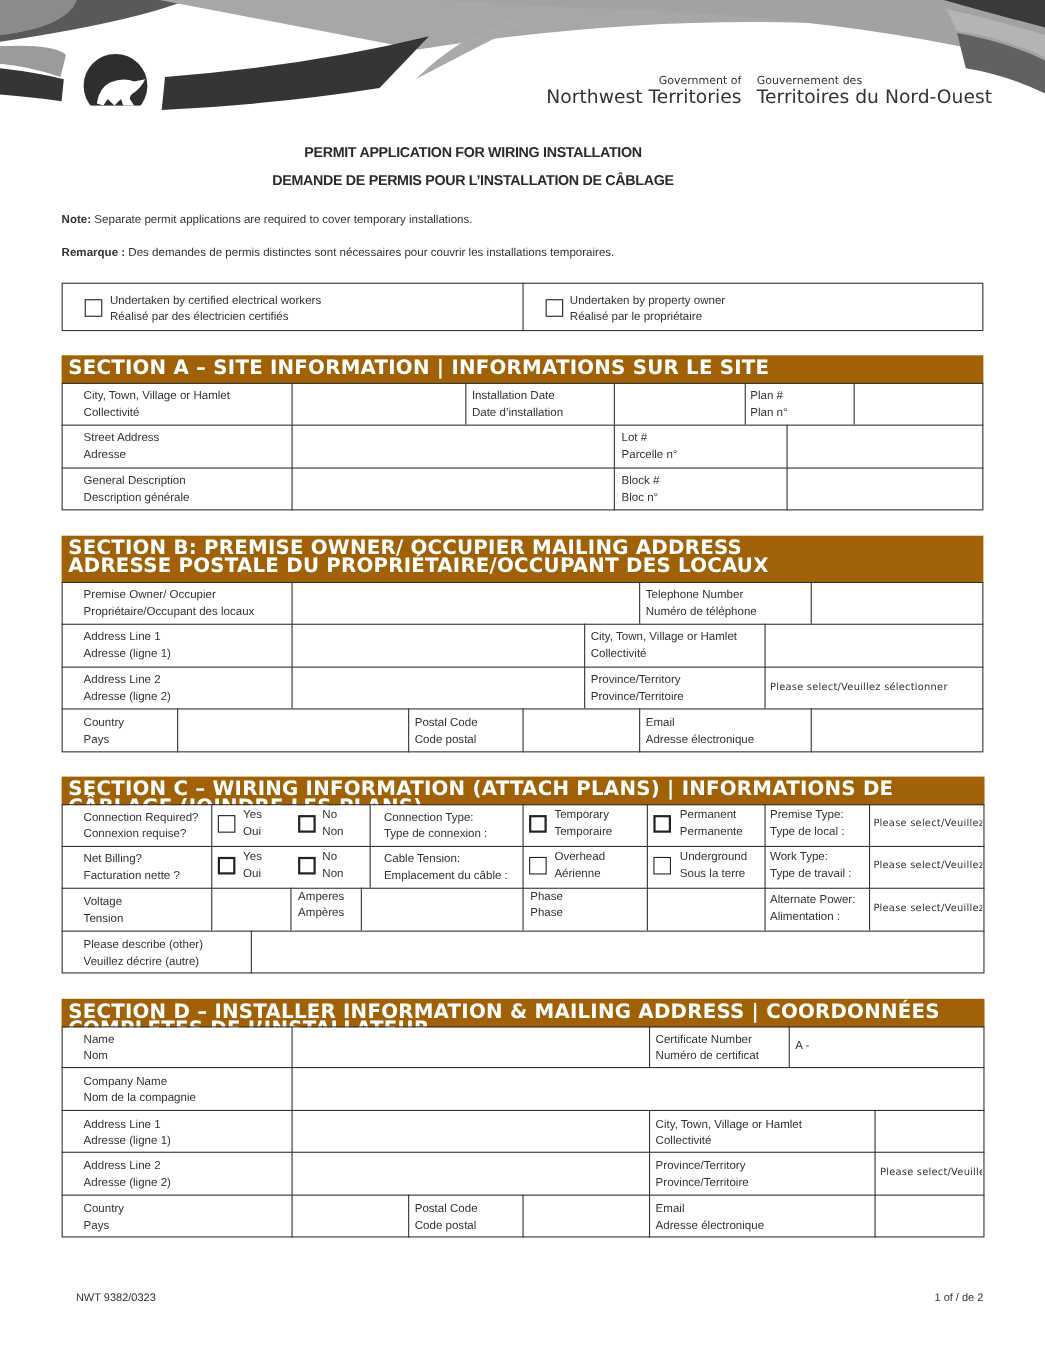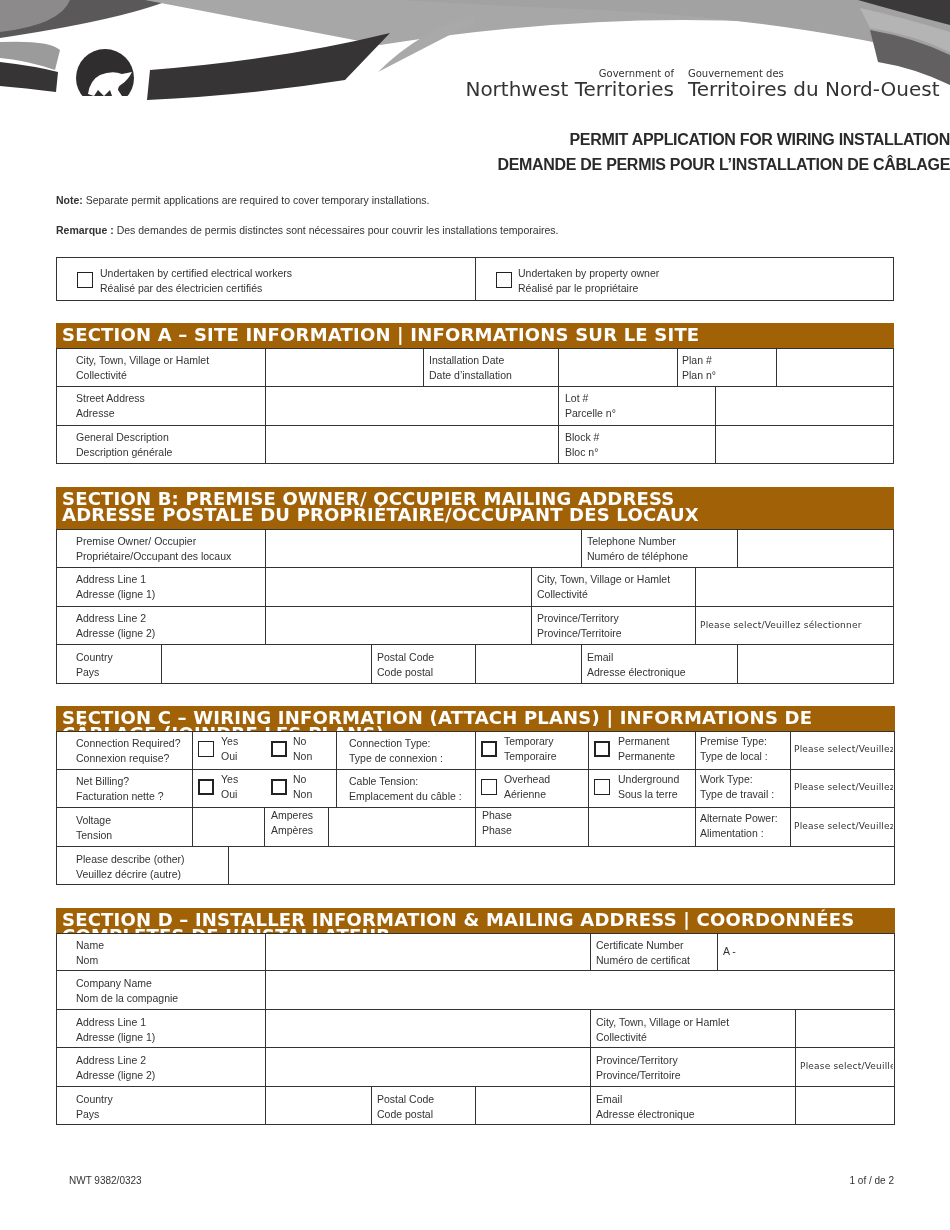--- a/index.html
+++ b/index.html
@@ -1,25 +1,25 @@
 <!DOCTYPE html>
 <html><head>
 <meta charset="utf-8">
 <style>
   html, body { margin:0; padding:0; background:#fff; }
   body { width:950px; height:1230px; position:relative; overflow:hidden;
          font-family:"Liberation Sans", sans-serif; color:#222; }
   .banner { position:absolute; left:0; top:0; width:950px; height:110px; }
   .gov { position:absolute; top:68px; font-family:"DejaVu Sans", sans-serif; color:#333; }
   .gov .small { font-size:10px; line-height:12px; display:block; }
-  .gov .big { font-size:20px; line-height:18px; display:block; }
+  .gov .big { font-size:17px; line-height:18px; display:block; }
   .gov.en { right:276px; text-align:right; }
   .gov.fr { left:688px; text-align:left; }
-  .title { position:absolute; left:0; width:950px; text-align:right; font-weight:bold;
-           font-size:16px; color:#2a2a2a; font-family:"Liberation Sans", sans-serif; letter-spacing:-0.3px; }
+  .title { position:absolute; left:0; width:860px; text-align:center; font-weight:bold;
+           font-size:13px; color:#2a2a2a; font-family:"Liberation Sans", sans-serif; letter-spacing:-0.3px; }
   .note { position:absolute; left:56px; font-size:10.5px; color:#333; }
   .note b { font-weight:bold; }
   .box { position:absolute; border:1px solid #333; box-sizing:border-box; }
   .cell { position:absolute; box-sizing:border-box; font-size:10.5px; line-height:15px; color:#333; padding:3px 0 0 20px; }
   .cell.inp { padding:0; }
   .vl { position:absolute; width:1px; background:#333; }
   .hl { position:absolute; height:1px; background:#333; }
   .sec-head { position:absolute; left:56px; background:#a16207; color:#fff; font-weight:bold;
               font-size:18px; line-height:16px; padding:4px 6px; box-sizing:border-box;
               font-family:"DejaVu Sans", sans-serif; letter-spacing:0.2px; }

